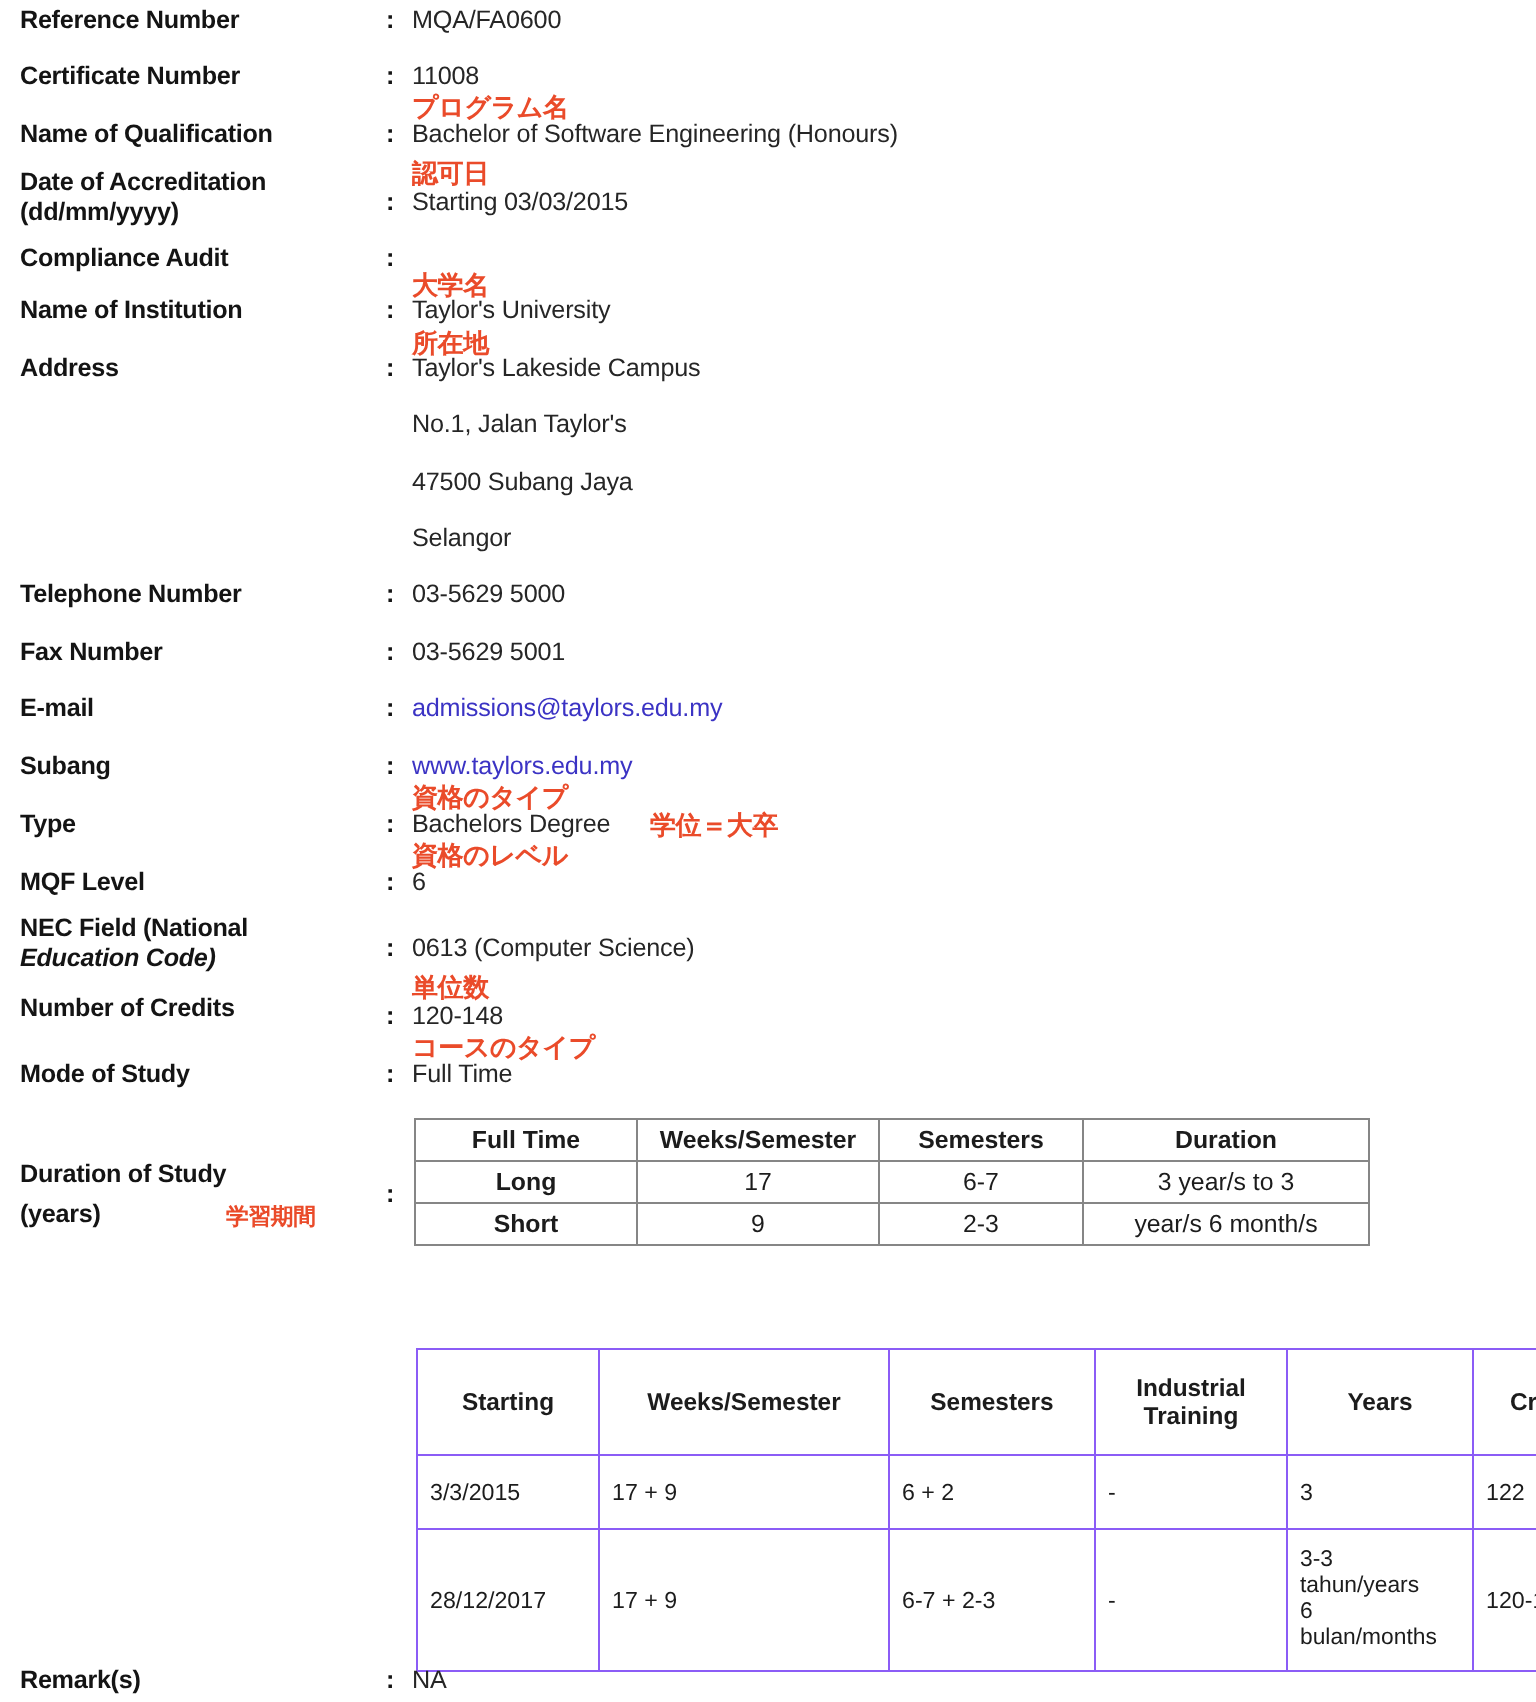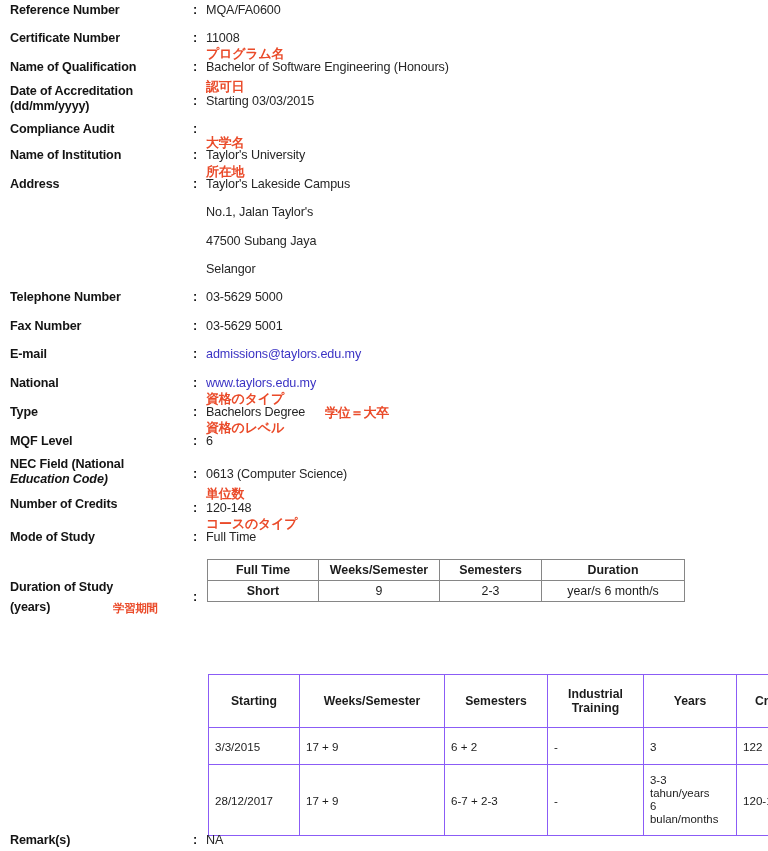--- a/index.html
+++ b/index.html
@@ -161,21 +161,21 @@
   <div class="abs val" style="left:206px; top:290px;">03-5629 5000</div>
 
   <div class="abs lbl" style="left:10px; top:319px;">Fax Number</div>
   <div class="abs colon" style="left:193px; top:319px;">:</div>
   <div class="abs val" style="left:206px; top:319px;">03-5629 5001</div>
 
   <div class="abs lbl" style="left:10px; top:347px;">E-mail</div>
   <div class="abs colon" style="left:193px; top:347px;">:</div>
   <div class="abs link" style="left:206px; top:347px;">admissions@taylors.edu.my</div>
 
-  <div class="abs lbl" style="left:10px; top:376px;">National</div>
+  <div class="abs lbl" style="left:10px; top:376px;">Subang</div>
   <div class="abs colon" style="left:193px; top:376px;">:</div>
   <div class="abs link" style="left:206px; top:376px;">www.taylors.edu.my</div>
 
   <div class="abs jp" style="left:206px; top:390px;">資格のタイプ</div>
   <div class="abs lbl" style="left:10px; top:405px;">Type</div>
   <div class="abs colon" style="left:193px; top:405px;">:</div>
   <div class="abs val" style="left:206px; top:405px;">Bachelors Degree</div>
   <div class="abs jp" style="left:325px; top:404px;">学位＝大卒</div>
 
   <div class="abs jp" style="left:206px; top:419px;">資格のレベル</div>
@@ -206,20 +206,26 @@
   <table class="tbl1">
     <thead>
       <tr>
         <th style="width:106px;">Full Time</th>
         <th style="width:116px;">Weeks/Semester</th>
         <th style="width:97px;">Semesters</th>
         <th style="width:138px;">Duration</th>
       </tr>
     </thead>
     <tbody>
+      <tr class="row-long">
+        <td class="rowhdr">Long</td>
+        <td class="c">17</td>
+        <td class="c">6-7</td>
+        <td class="dur">3 year/s to 3</td>
+      </tr>
       <tr class="row-short">
         <td class="rowhdr">Short</td>
         <td class="c">9</td>
         <td class="c">2-3</td>
         <td class="dur">year/s  6 month/s</td>
       </tr>
     </tbody>
   </table>
 
   <table class="tbl2">

